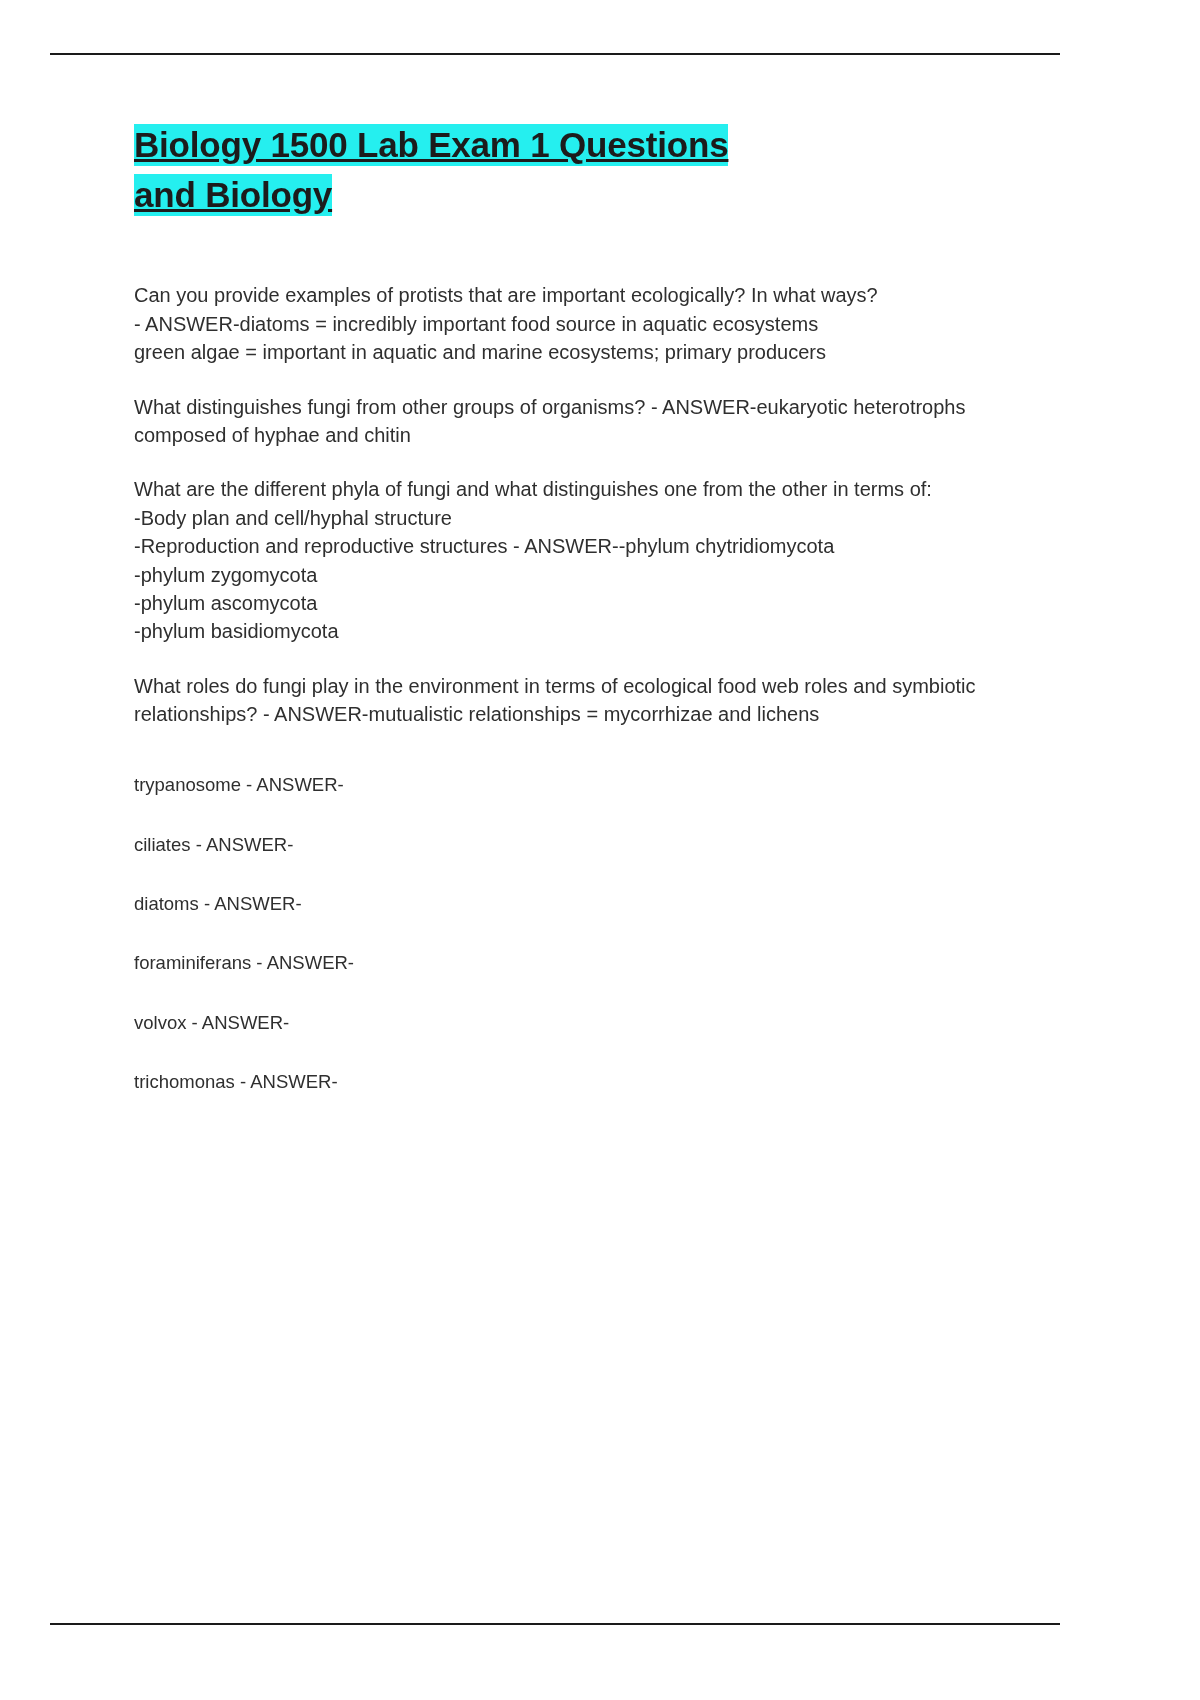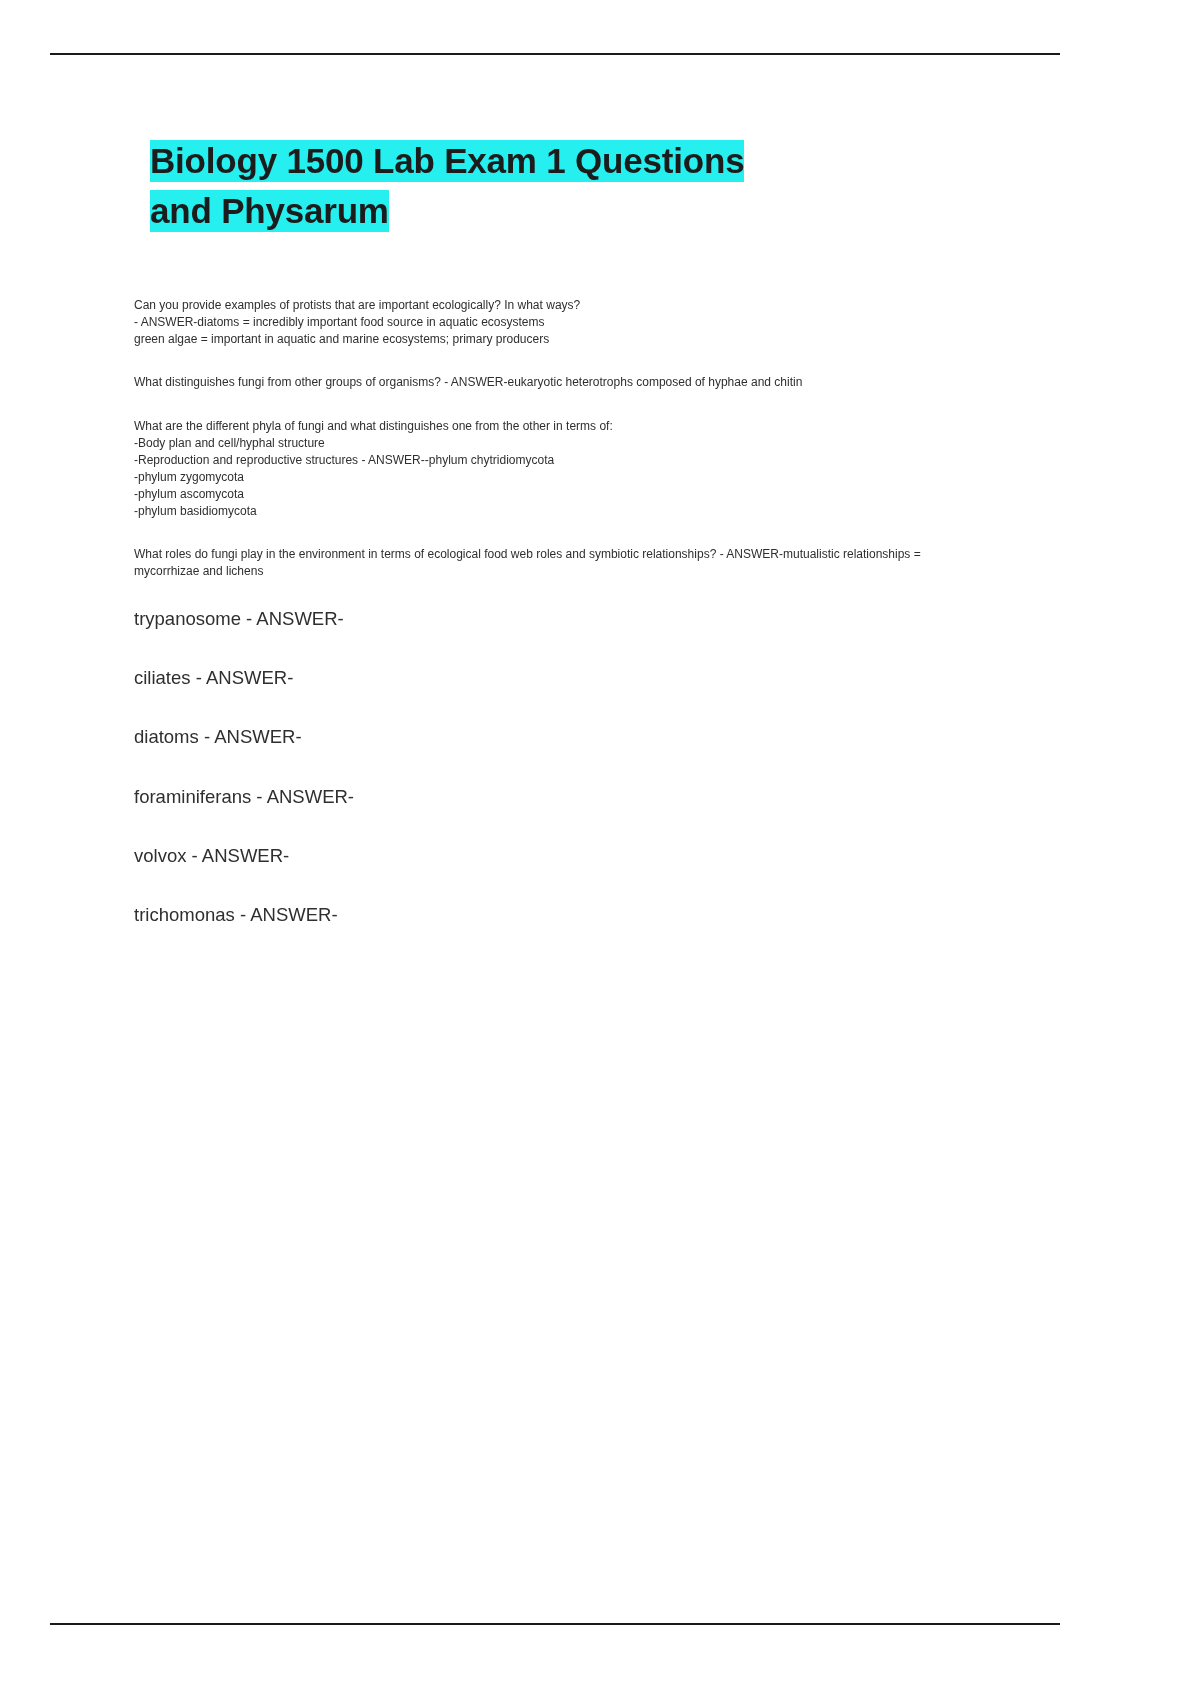--- a/index.html
+++ b/index.html
@@ -51,73 +51,74 @@
   .rule-bottom { top: 1623px; }
 
   .content {
     position: absolute;
     left: 134px;
     top: 120px;
     width: 880px;
   }
 
   .doc-title {
-    margin: 16px;
+    margin: 0;
     font-size: 35px;
     line-height: 1.42;
     font-weight: bold;
     color: #1c1c1c;
     letter-spacing: -0.2px;
     max-width: 790px;
+    text-decoration: underline;
   }
   .doc-title .hl {
     background: #25efef;
     box-decoration-break: clone;
     -webkit-box-decoration-break: clone;
     padding: 1px 0 2px 0;
   }
 
   .body-block {
     margin-top: 62px;
   }
 
   .para {
     margin: 0 0 26px 0;
-    font-size: 12px;
+    font-size: 20px;
     line-height: 1.42;
     color: #2f2f2f;
     white-space: pre-line;
     max-width: 845px;
   }
 
   .term {
     margin: 0 0 33px 0;
     font-size: 18.5px;
     line-height: 1.42;
     color: #2f2f2f;
   }
 
   .para:last-child, .term:last-child { margin-bottom: 0; }
 
-  .terms-block { margin-top: 26px; }
+  .terms-block { margin-top: 44px; }
   .closing-block { margin-top: 20px; }
 </style>
 </head>
 <body>
 
 <div class="page">
 
   <div class="paper-edge-left"></div>
   <div class="paper-edge-right"></div>
 
   <div class="rule rule-top"></div>
 
   <div class="content">
 
-    <h1 class="doc-title"><span class="hl">Biology 1500 Lab Exam 1 Questions</span><br><span class="hl">and Physarum</span></h1>
+    <h1 class="doc-title"><span class="hl">Biology 1500 Lab Exam 1 Questions</span><br><span class="hl">and Biology</span></h1>
 
     <div class="body-block">
       <p class="para">Can you provide examples of protists that are important ecologically? In what ways?
 - ANSWER-diatoms = incredibly important food source in aquatic ecosystems
 green algae = important in aquatic and marine ecosystems; primary producers</p>
       <p class="para">What distinguishes fungi from other groups of organisms? - ANSWER-eukaryotic heterotrophs composed of hyphae and chitin</p>
       <p class="para">What are the different phyla of fungi and what distinguishes one from the other in terms of:
 -Body plan and cell/hyphal structure
 -Reproduction and reproductive structures - ANSWER--phylum chytridiomycota
 -phylum zygomycota

